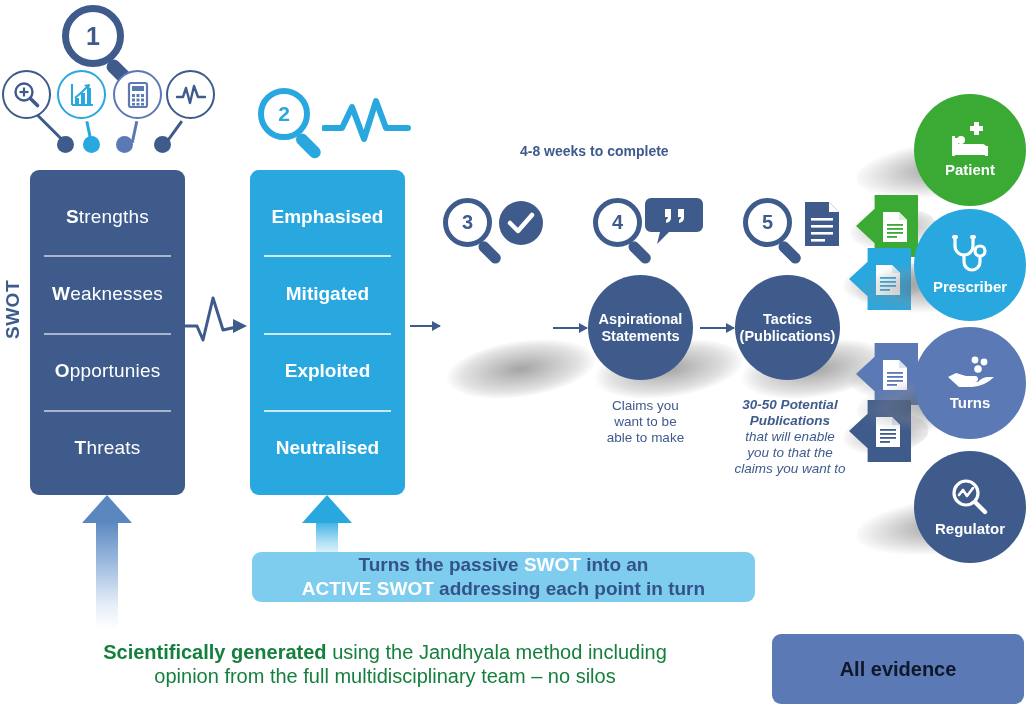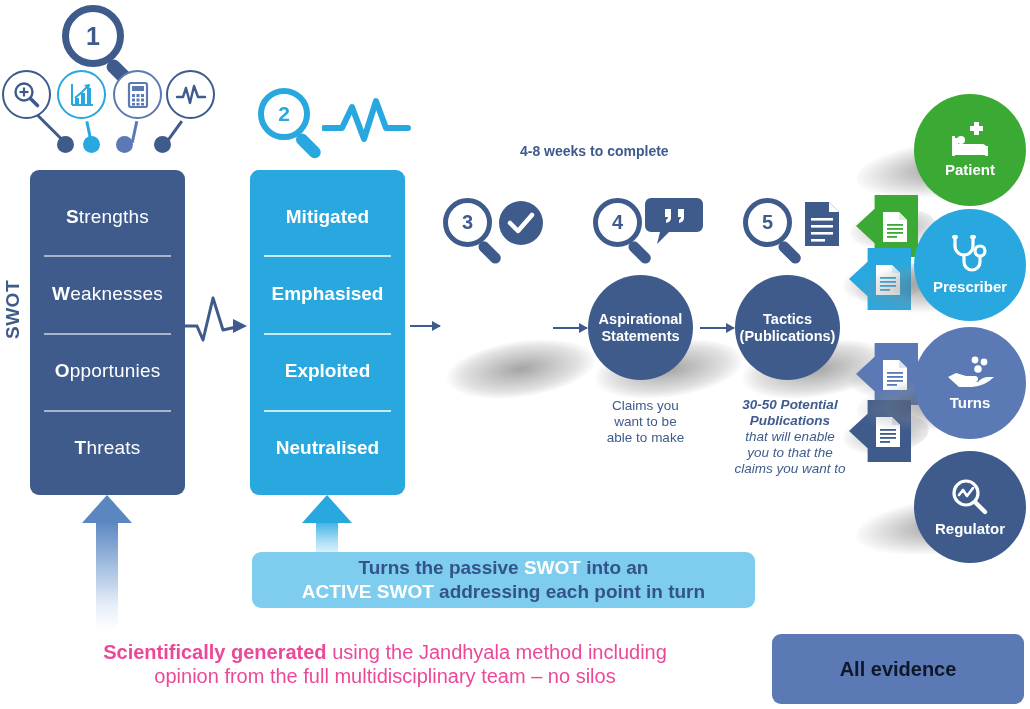--- a/index.html
+++ b/index.html
@@ -161,31 +161,31 @@
   }
   .uparrow .head {
     position: absolute; left: 50%; transform: translateX(-50%);
     width: 0; height: 0;
     border-left: 25px solid transparent;
     border-right: 25px solid transparent;
   }
 
   
   #active-callout {
-    left: 252px; top: 552px; width: 503px; height: 56px;
+    left: 252px; top: 552px; width: 503px; height: 50px;
     background: #7fcdee; border-radius: 9px;
     display: flex; align-items: center; justify-content: center;
     text-align: center; line-height: 1.25;
     font-size: 19px; font-weight: bold; color: #33538a;
   }
   #active-callout .hl { color: #ffffff; }
 
   #footnote {
     left: 20px; top: 640px; width: 730px;
-    text-align: center; color: #ec4899;
+    text-align: center; color: #15803d;
     font-size: 20px; line-height: 1.22;
   }
   #footnote b { font-weight: bold; }
 
   #evidence-box {
     left: 772px; top: 634px; width: 252px; height: 70px;
     background: #5b79b5; border-radius: 9px;
     display: flex; align-items: center; justify-content: center;
     text-align: center; line-height: 1.22;
     color: #0f172a; font-size: 20px; font-weight: bold;
@@ -297,22 +297,22 @@
     <div class="ring" style="width:52px; height:52px; border:6px solid #29a8e0; color:#29a8e0; font-size:21px;">2</div>
     <div class="handle" style="left:44px; top:43px; width:30px; height:12px; background:#29a8e0;"></div>
   </div>
   <div class="abs" style="left:322px; top:95px; width:90px; height:50px;">
     <svg width="90" height="50" viewBox="0 0 90 50" aria-hidden="true">
       <path d="M2 33 H20 L30 12 L42 44 L54 6 L64 33 H86" fill="none" stroke="#29a8e0" stroke-width="6" stroke-linecap="round" stroke-linejoin="round"></path>
     </svg>
   </div>
 
   <div class="abs" id="active-box">
+    <div class="act-row">Emphasised</div>
     <div class="act-row">Mitigated</div>
-    <div class="act-row">Emphasised</div>
     <div class="act-row">Exploited</div>
     <div class="act-row">Neutralised</div>
   </div>
 
   <div class="harrow" style="left:410px; top:325px; width:30px;"></div>
 
   <div class="abs" id="weeks-label">4-8 weeks to complete</div>
 
   <div class="mag abs" style="left:443px; top:198px; width:80px; height:80px;">
     <div class="ring" style="width:49px; height:49px; border:5.5px solid #3e5b8c; color:#3e5b8c; font-size:20px;">3</div>

